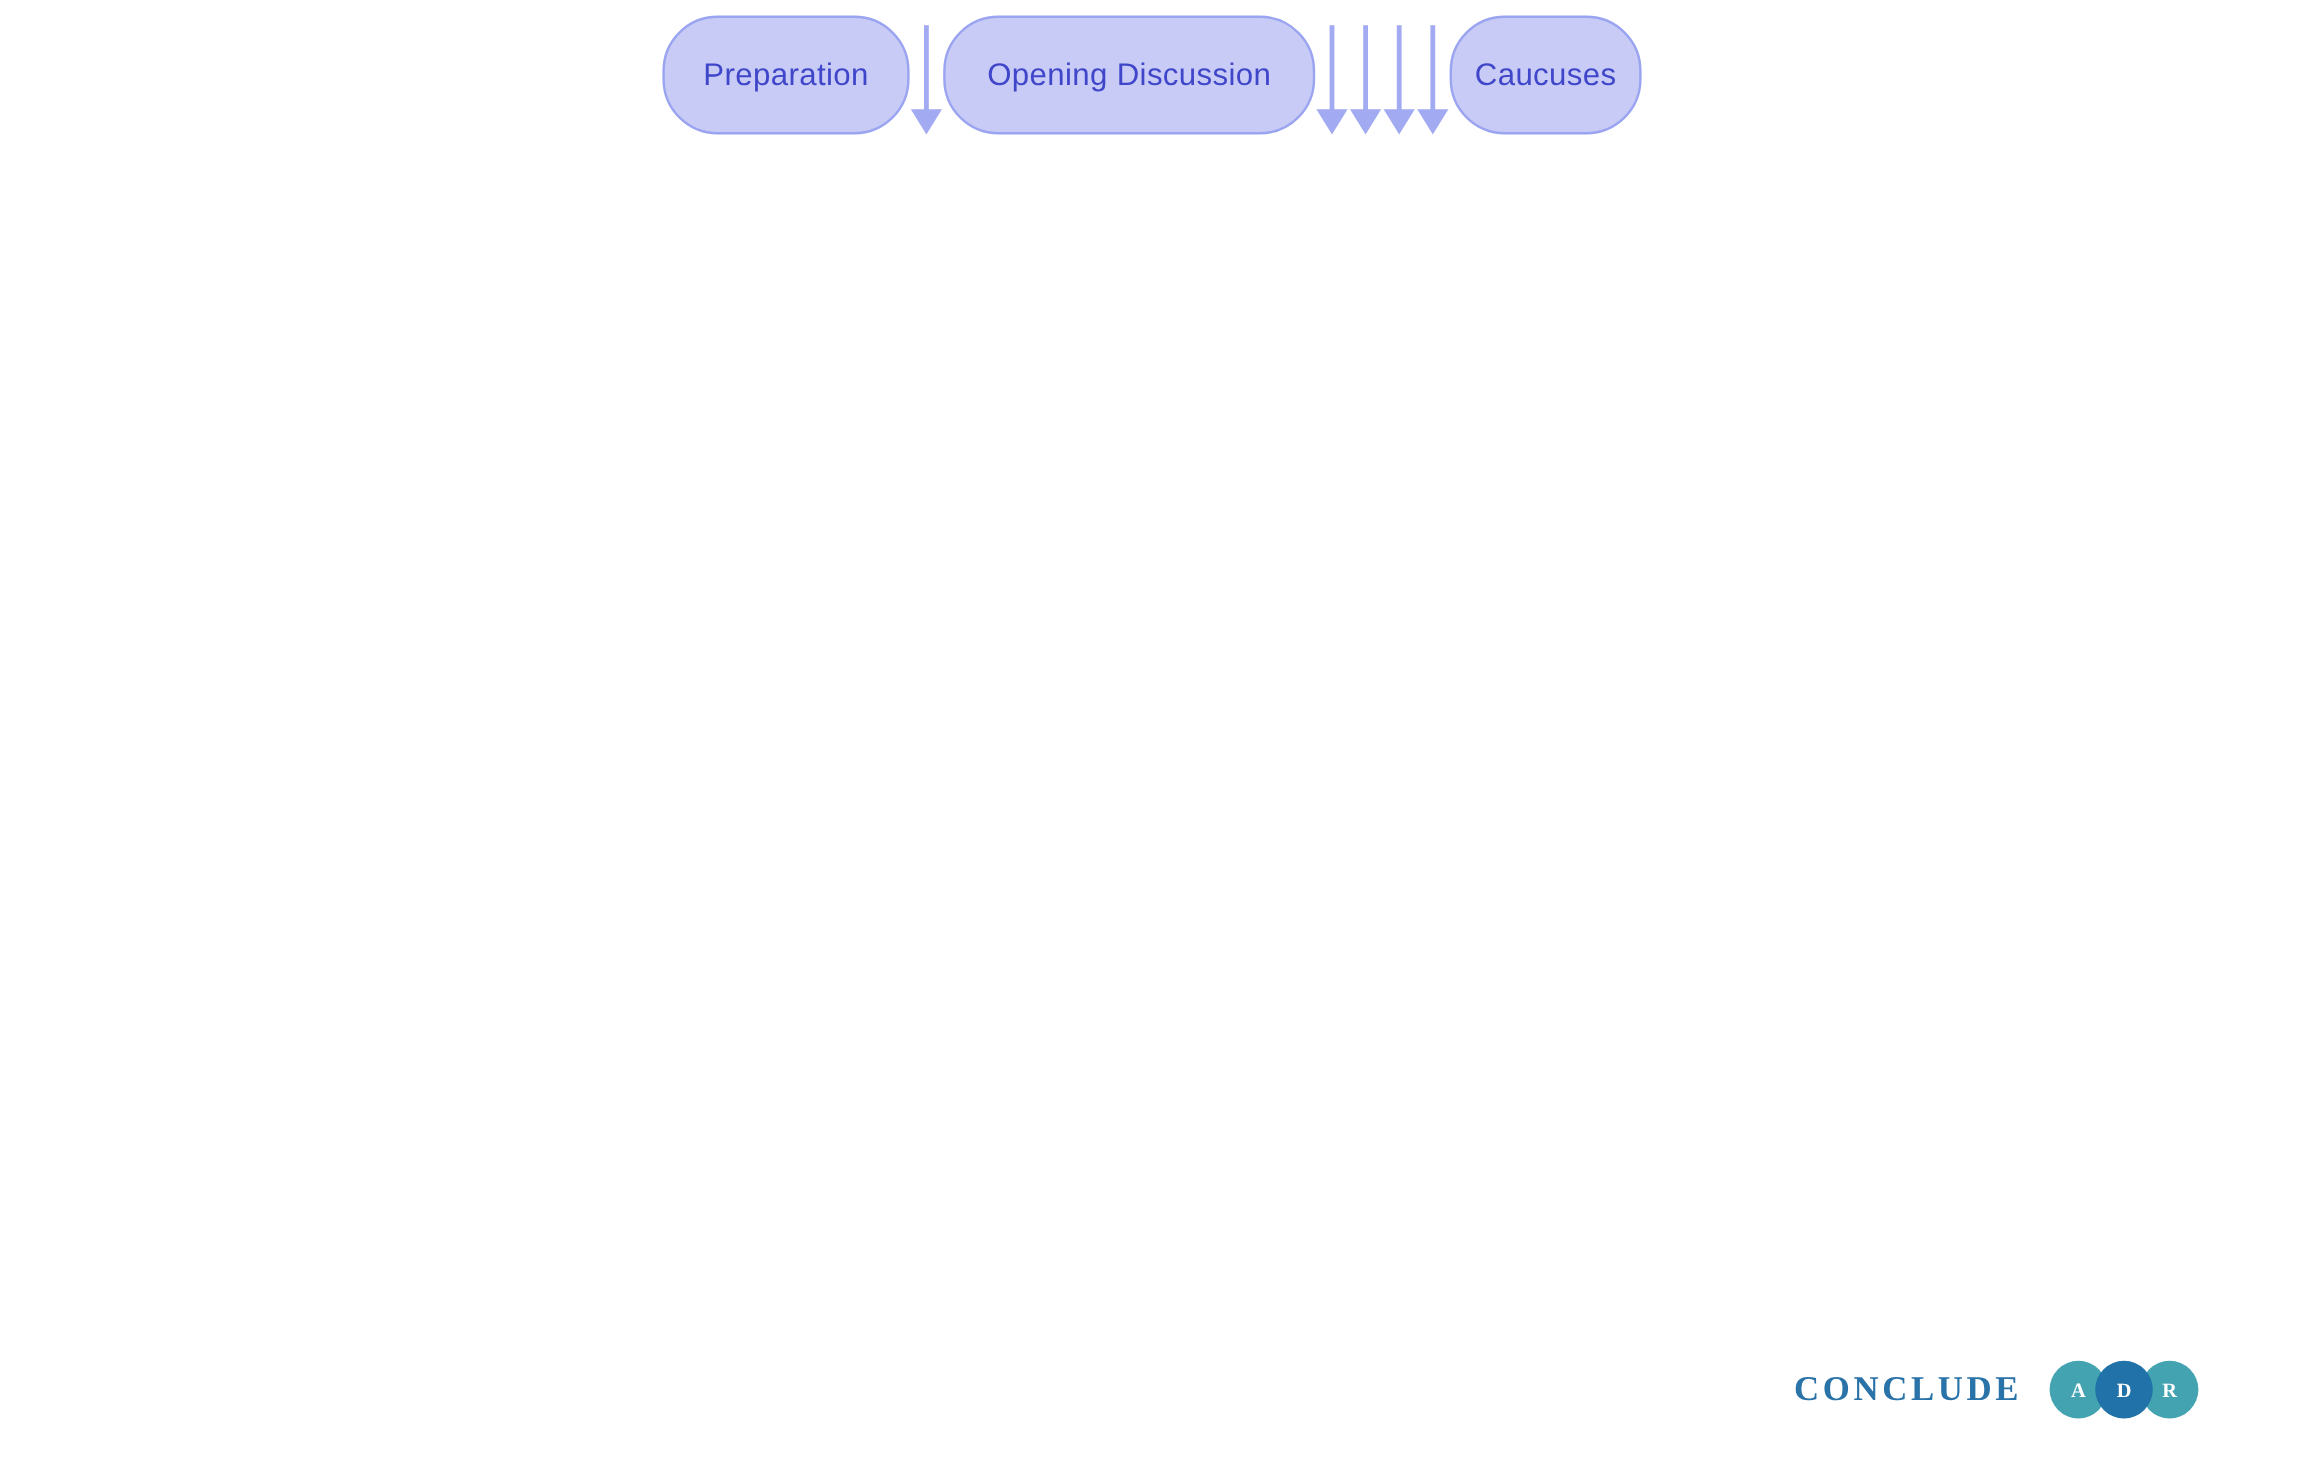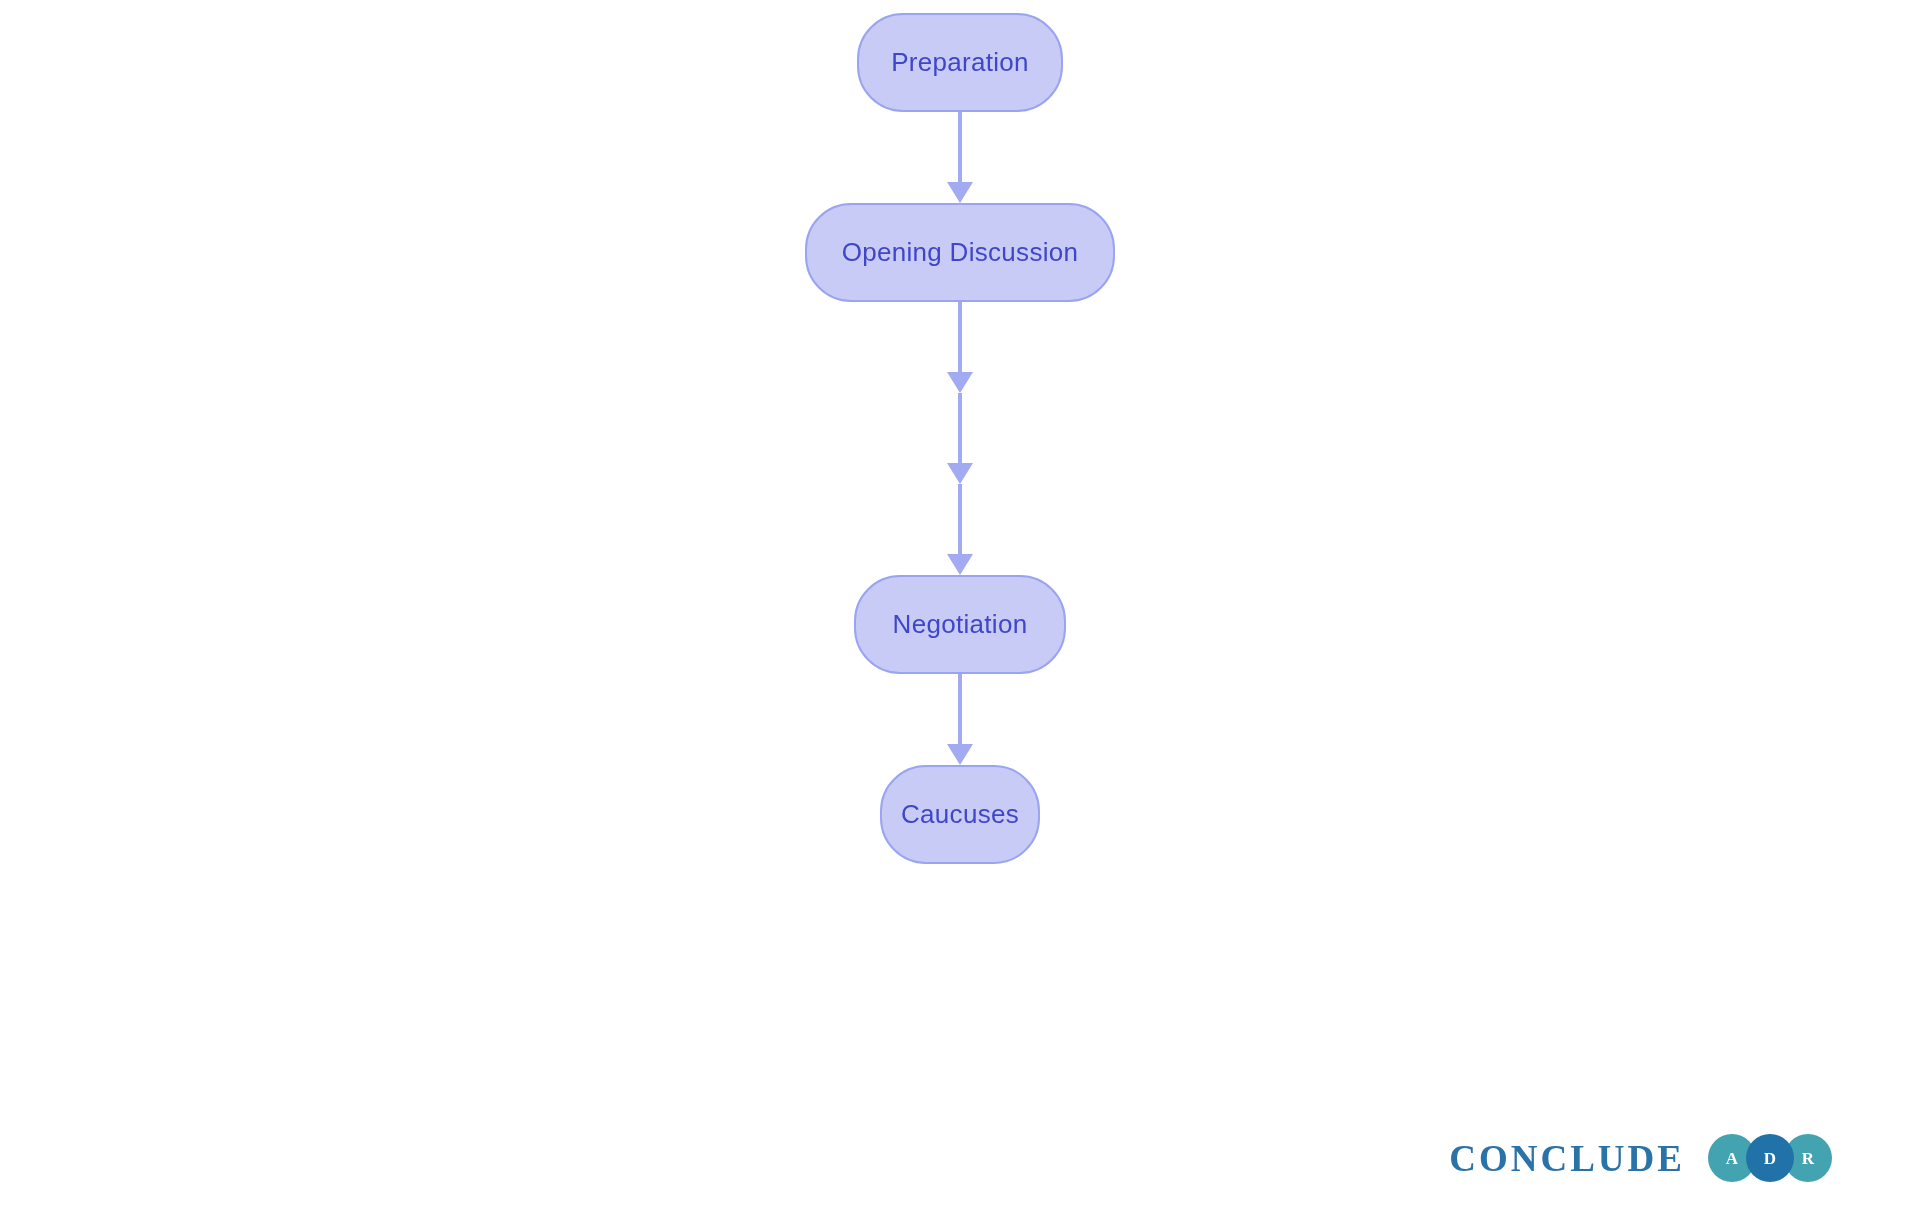--- a/index.html
+++ b/index.html
@@ -24,22 +24,22 @@
     font-family: "Liberation Sans", sans-serif;
   }
 
   
   .flow {
     position: absolute;
     left: 50%;
     top: 13px;
     transform: translateX(-50%);
     display: flex;
-    flex-direction: column;
-    align-items: center;
+    flex-direction: row;
+    align-items: flex-end;
   }
   .node {
     height: 99px;
     border: 2px solid var(--node-border);
     background: var(--node-fill);
     border-radius: 46px;
     color: var(--node-text);
     display: flex;
     align-items: center;
     justify-content: center;
@@ -86,21 +86,21 @@
     position: absolute;
     right: 88px;
     bottom: 33px;
     display: flex;
     align-items: center;
     gap: 23px;
   }
   .wordmark {
     font-family: "Liberation Serif", serif;
     font-weight: bold;
-    font-size: 37px;
+    font-size: 29px;
     letter-spacing: 3px;
     color: var(--logo-text);
     line-height: 1;
   }
   .circles {
     display: flex;
     align-items: center;
   }
   .circle {
     position: relative;
@@ -147,23 +147,20 @@
     <span class="shaft"></span>
     <span class="head"></span>
   </div>
 
 
   <div class="arrow">
     <span class="shaft"></span>
     <span class="head"></span>
   </div>
 
-  <div class="node n5">
-    <span>Negotiation</span>
-  </div>
 
   <div class="arrow">
     <span class="shaft"></span>
     <span class="head"></span>
   </div>
 
   <div class="node n6">
     <span>Caucuses</span>
   </div>
 

